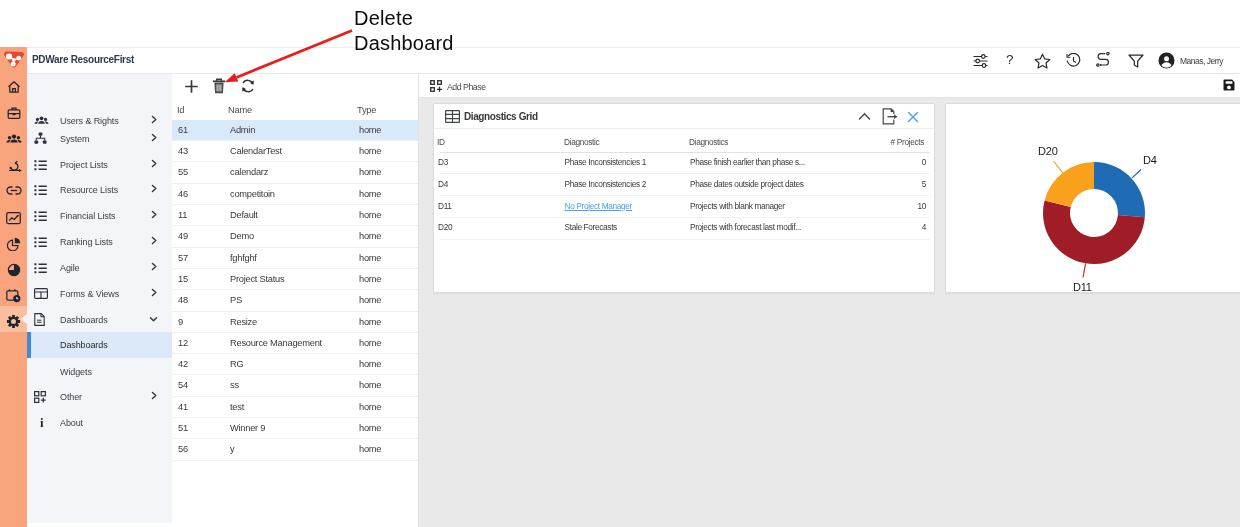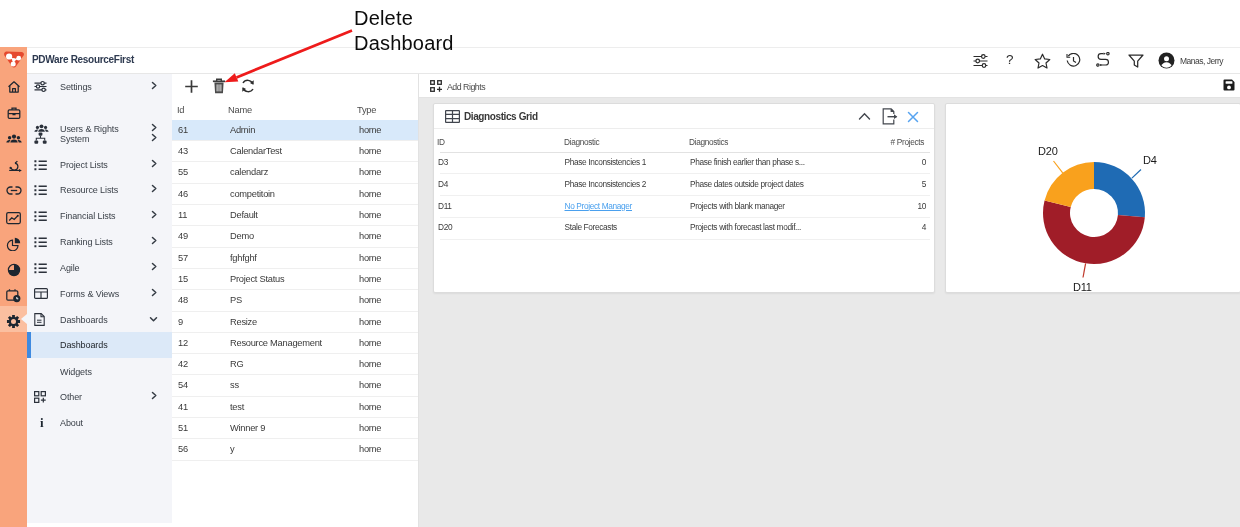--- a/index.html
+++ b/index.html
@@ -164,37 +164,21 @@
       <circle cx="10.8" cy="10.6" r="3.6" fill="#1d2630" stroke="none"></circle>
       <path d="M10.8 9 v1.8 h1.5" stroke="#fff" stroke-width="1"></path>
     </svg>
   <svg style="position:absolute;left:6px;top:239.5px" width="15" height="15" viewBox="0 0 15 15">
       <path d="M6.11 0.95 L8.89 0.95 L8.90 2.91 L9.75 3.26 L11.15 1.88 L13.12 3.85 L11.74 5.25 L12.09 6.10 L14.05 6.11 L14.05 8.89 L12.09 8.90 L11.74 9.75 L13.12 11.15 L11.15 13.12 L9.75 11.74 L8.90 12.09 L8.89 14.05 L6.11 14.05 L6.10 12.09 L5.25 11.74 L3.85 13.12 L1.88 11.15 L3.26 9.75 L2.91 8.90 L0.95 8.89 L0.95 6.11 L2.91 6.10 L3.26 5.25 L1.88 3.85 L3.85 1.88 L5.25 3.26 L6.10 2.91 Z" fill="#1d2630"></path>
       <circle cx="7.5" cy="7.5" r="2.5" fill="#fbbfa0"></circle>
     </svg>
 </div>
 
 <div class="abs" id="sidebar">
-  <div class="mi" style="top:0px">
-      <span class="ic">
-        <svg width="13" height="13" viewBox="0 0 13 13" fill="none" stroke="#2b313b" stroke-width="1.2">
-          <path d="M0.5 3.2 H12.5 M0.5 6.5 H12.5 M0.5 9.8 H12.5"></path>
-          <circle cx="8.6" cy="3.2" r="1.7" fill="#f6f7fa"></circle>
-          <circle cx="4" cy="6.5" r="1.7" fill="#f6f7fa"></circle>
-          <circle cx="9.6" cy="9.8" r="1.7" fill="#f6f7fa"></circle>
-        </svg>
-      </span>
-      <span class="txt">Settings</span>
-      <span class="chev">
-        <svg width="8" height="9" viewBox="0 0 8 9" fill="none" stroke="#343b44" stroke-width="1.5" stroke-linecap="round" stroke-linejoin="round">
-          <path d="M2.5 1.5 L5.8 4.5 L2.5 7.5"></path>
-        </svg>
-      </span>
-    </div>
-  <div class="mi" style="top:42px">
+  <div class="mi" style="top:34px">
       <span class="ic" style="top:7px">
         <svg width="15" height="12" viewBox="0 0 16 13" fill="#2b313b">
           <circle cx="3.6" cy="4.8" r="1.7"></circle>
           <circle cx="12.4" cy="4.8" r="1.7"></circle>
           <circle cx="8" cy="3.6" r="2.1"></circle>
           <path d="M8 6.4 c-2.1 0-3.5 1.2-3.7 3.1 h7.4 C11.5 7.6 10.1 6.4 8 6.4 Z"></path>
           <path d="M3.4 7 C1.7 7 0.5 8 0.3 9.5 h3 c0.15-1.1 0.65-2 1.4-2.3 C4.3 7 3.9 7 3.4 7 Z"></path>
           <path d="M12.6 7 c1.7 0 2.9 1 3.1 2.5 h-3 c-0.15-1.1-0.65-2-1.4-2.3 0.4-0.2 0.8-0.2 1.3-0.2 Z"></path>
         </svg>
       </span>
@@ -455,21 +439,21 @@
 </div>
 
 <div class="abs" id="rightarea">
   <div id="wtoolbar">
     <svg style="position:absolute;left:11px;top:6px" width="12" height="12" viewBox="0 0 12 12" fill="none" stroke="#2d2d2d" stroke-width="1.3">
         <rect x="0.7" y="0.7" width="3.6" height="3.6"></rect>
         <rect x="7.7" y="0.7" width="3.6" height="3.6"></rect>
         <rect x="0.7" y="7.7" width="3.6" height="3.6"></rect>
         <path d="M9.5 6.8 V11.8 M7 9.3 H12"></path>
       </svg>
-    <span id="addwtxt">Add Rights</span>
+    <span id="addwtxt">Add Phase</span>
     <svg style="position:absolute;left:804px;top:5px" width="12" height="12" viewBox="0 0 12 12">
         <path d="M1.5 0.5 H9 L11.5 3 V10.5 A1 1 0 0 1 10.5 11.5 H1.5 A1 1 0 0 1 0.5 10.5 V1.5 A1 1 0 0 1 1.5 0.5 Z" fill="#1c1c1c"></path>
         <rect x="2.6" y="2.2" width="6.8" height="2.6" rx="0.6" fill="#fff"></rect>
         <circle cx="6" cy="8.4" r="1.9" fill="#fff"></circle>
       </svg>
   </div>
   <div class="card" id="card1">
     <div class="chead">
       <svg style="position:absolute;left:11px;top:6px" width="15" height="13" viewBox="0 0 15 13" fill="none" stroke="#41454e" stroke-width="1.2">
           <rect x="0.6" y="0.6" width="13.8" height="11.8" rx="0.5"></rect>

